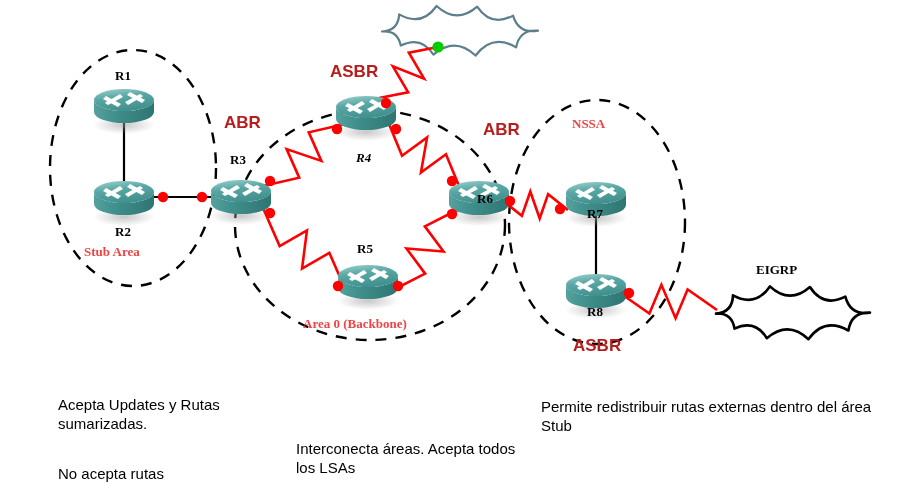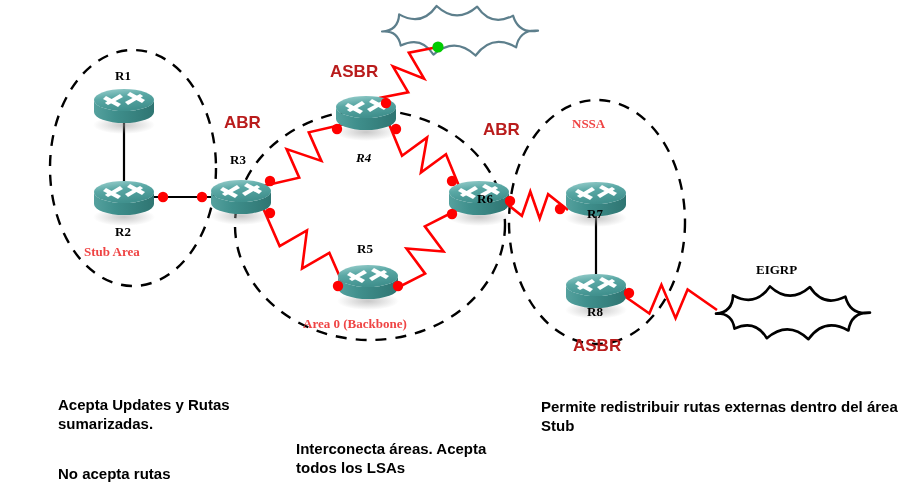--- a/index.html
+++ b/index.html
@@ -11,21 +11,21 @@
   .lbl{position:absolute;white-space:nowrap;}
   .router-label{font-family:"Liberation Serif",serif;font-weight:bold;
                 font-size:13px;color:#000;letter-spacing:.2px;}
   .area-label{font-family:"Liberation Serif",serif;font-weight:bold;
               font-size:13px;color:#ef4444;}
   .role-label{font-family:"Liberation Sans",sans-serif;font-weight:bold;
               font-size:17px;color:#b91c1c;}
   .cloud-label{font-family:"Liberation Serif",serif;font-weight:bold;
                font-size:13px;color:#000;}
   .note{position:absolute;font-family:"Liberation Sans",sans-serif;
-        font-weight:bold;font-size:15px;color:#000;line-height:1.25;}
+        font-weight:normal;font-size:15px;color:#000;line-height:1.25;}
 </style>
 </head>
 <body>
 
 <div id="stage">
 
   <svg id="canvas" viewBox="0 0 917 482">
     <defs>
       <linearGradient id="rtop" x1="0" y1="0" x2="0.35" y2="1">
         <stop offset="0%" stop-color="#9fd2d0"></stop>

